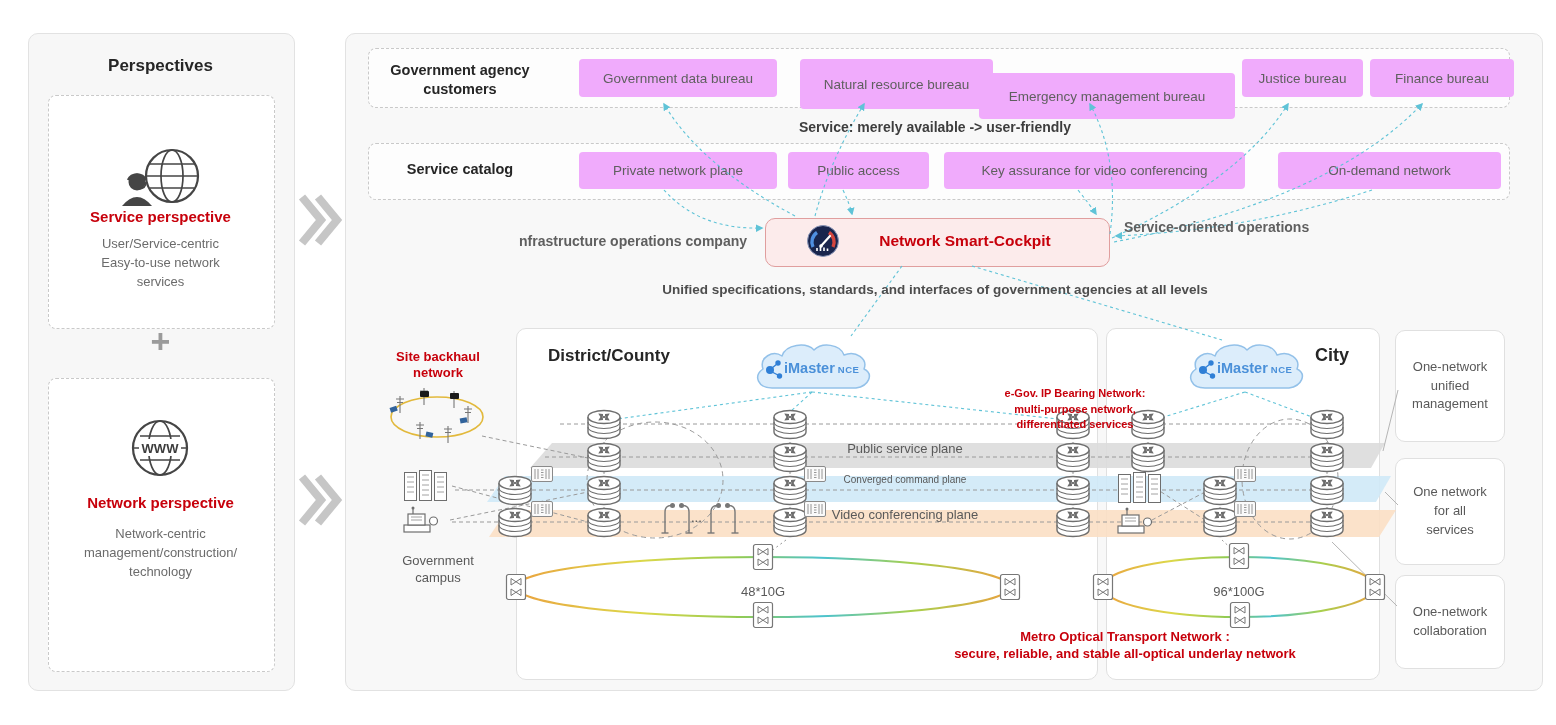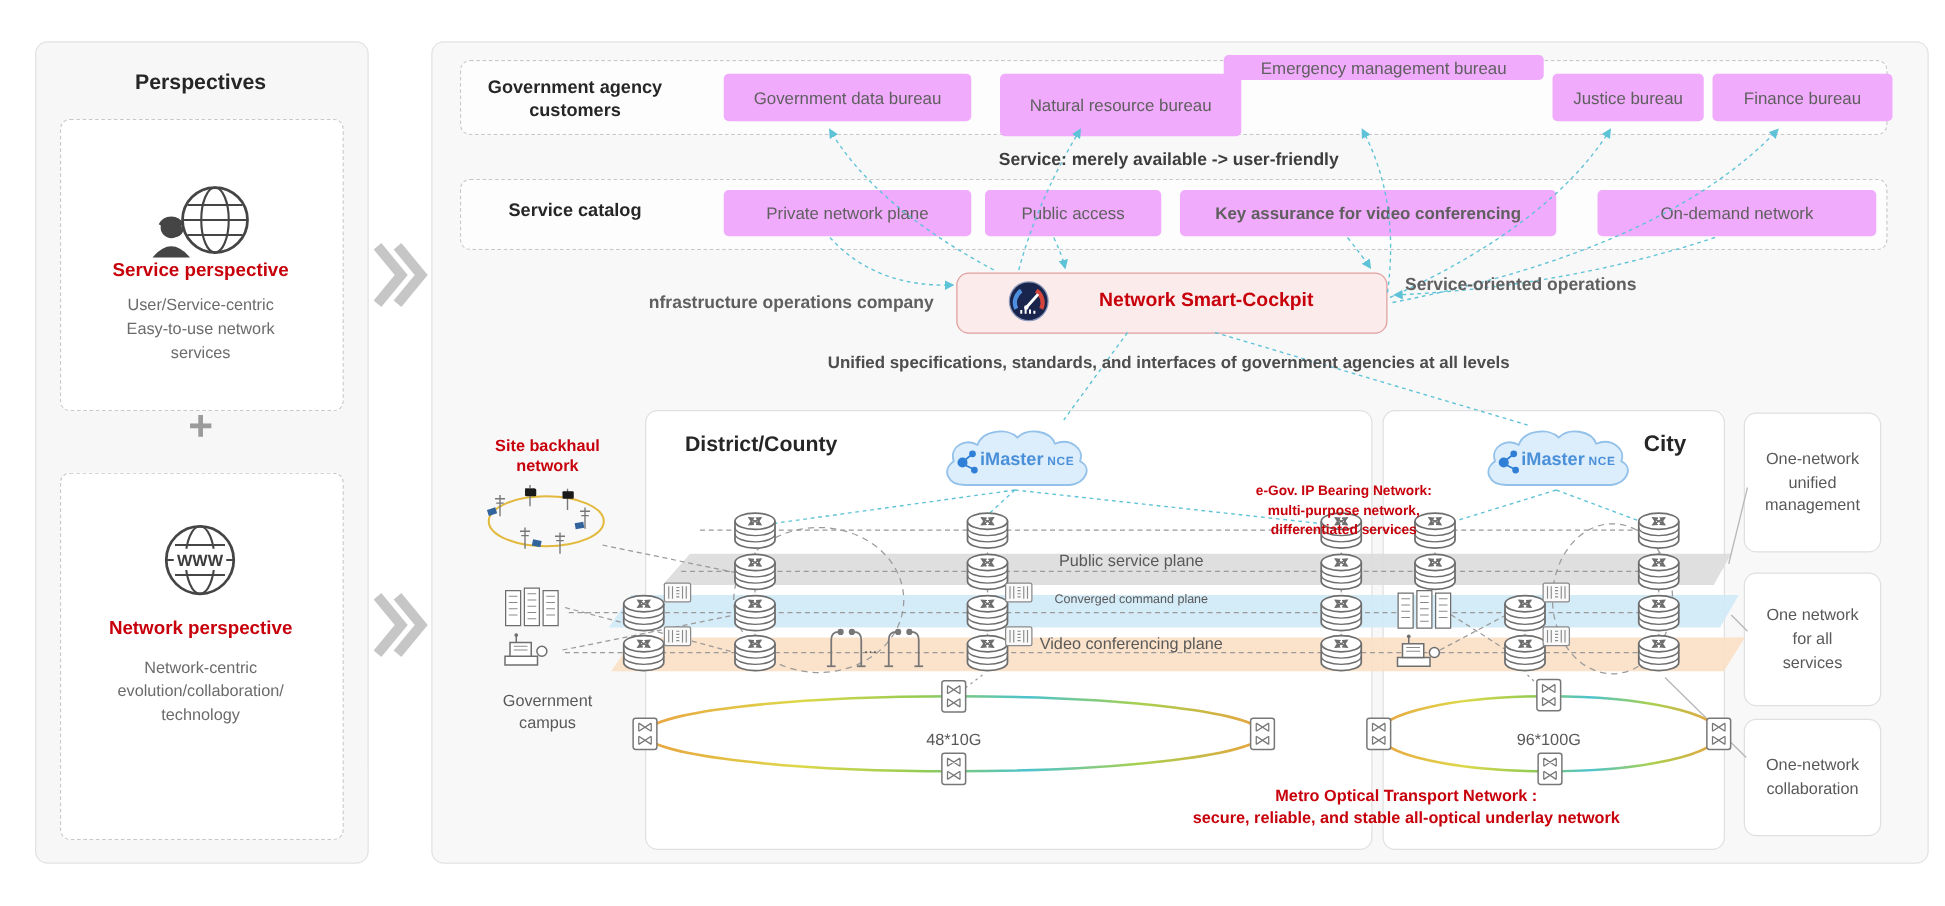--- a/index.html
+++ b/index.html
@@ -47,27 +47,27 @@
 unified
 management</div>
   <div class="rbox" style="left:1395px;top:458px;width:108px;height:105px;">One network
 for all
 services</div>
   <div class="rbox" style="left:1395px;top:575px;width:108px;height:92px;">One-network
 collaboration</div>
 
   <div class="chip" style="left:563px;top:59px;width:198px;height:38px;">Government data bureau</div>
   <div class="chip" style="left:784px;top:59px;width:193px;height:50px;">Natural resource bureau</div>
-  <div class="chip" style="left:963px;top:44px;width:256px;height:20px;">Emergency management bureau</div>
+  <div class="chip" style="left:963px;top:73px;width:256px;height:46px;">Emergency management bureau</div>
   <div class="chip" style="left:1226px;top:59px;width:121px;height:38px;">Justice bureau</div>
   <div class="chip" style="left:1354px;top:59px;width:144px;height:38px;">Finance bureau</div>
 
   <div class="chip" style="left:563px;top:152px;width:198px;height:37px;">Private network plane</div>
   <div class="chip" style="left:772px;top:152px;width:141px;height:37px;">Public access</div>
-  <div class="chip" style="left:928px;top:152px;width:301px;height:37px;font-weight:bold;">Key assurance for video conferencing</div>
+  <div class="chip" style="left:928px;top:152px;width:301px;height:37px;">Key assurance for video conferencing</div>
   <div class="chip" style="left:1262px;top:152px;width:223px;height:37px;">On-demand network</div>
 
   <svg class="overlay" width="1556" height="725" viewBox="0 0 1556 725">
     <defs>
       <linearGradient id="rg" x1="0" y1="0" x2="1" y2="0">
         <stop offset="0" stop-color="#eaa23f"></stop>
           <stop offset="0.25" stop-color="#ddd84a"></stop>
         <stop offset="0.45" stop-color="#93cb52"></stop>
           <stop offset="0.62" stop-color="#4cc3cf"></stop>
         <stop offset="0.8" stop-color="#a8d04e"></stop>
@@ -305,21 +305,21 @@
   </svg>
 
   <div class="t bold dark center" style="left:28px;top:56px;width:265px;font-size:17px;">Perspectives</div>
   <div class="t bold red center" style="left:48px;top:208px;width:225px;font-size:15px;text-align:center;">Service perspective</div>
   <div class="t center pre" style="left:48px;top:234px;width:225px;font-size:13px;line-height:19px;color:#6b6b6b;">User/Service-centric
 Easy-to-use network
 services</div>
   <div class="t bold center" style="left:28px;top:322px;width:265px;font-size:34px;color:#9b9b9b;">+</div>
   <div class="t bold red center" style="left:48px;top:494px;width:225px;font-size:15px;">Network perspective</div>
   <div class="t center pre" style="left:48px;top:524px;width:225px;font-size:13px;line-height:19px;color:#6b6b6b;">Network-centric
-evolution/collaboration/
+management/construction/
 technology</div>
 
   <div class="t bold dark center pre" style="left:374px;top:61px;width:172px;font-size:14.5px;line-height:19px;">Government agency
 customers</div>
   <div class="t bold center" style="left:685px;top:119px;width:500px;font-size:14px;color:#3d3d3d;">Service: merely available -&gt; user-friendly</div>
   <div class="t bold dark center" style="left:374px;top:161px;width:172px;font-size:14.5px;">Service catalog</div>
 
   <div class="t bold right" style="left:455px;top:233px;width:292px;font-size:14px;color:#5f5f5f;">nfrastructure operations company</div>
   <div class="t bold red center" style="left:845px;top:232px;width:240px;font-size:15.5px;">Network Smart-Cockpit</div>
   <div class="t bold" style="left:1124px;top:219px;width:250px;font-size:14px;color:#5f5f5f;">Service-oriented operations</div>

